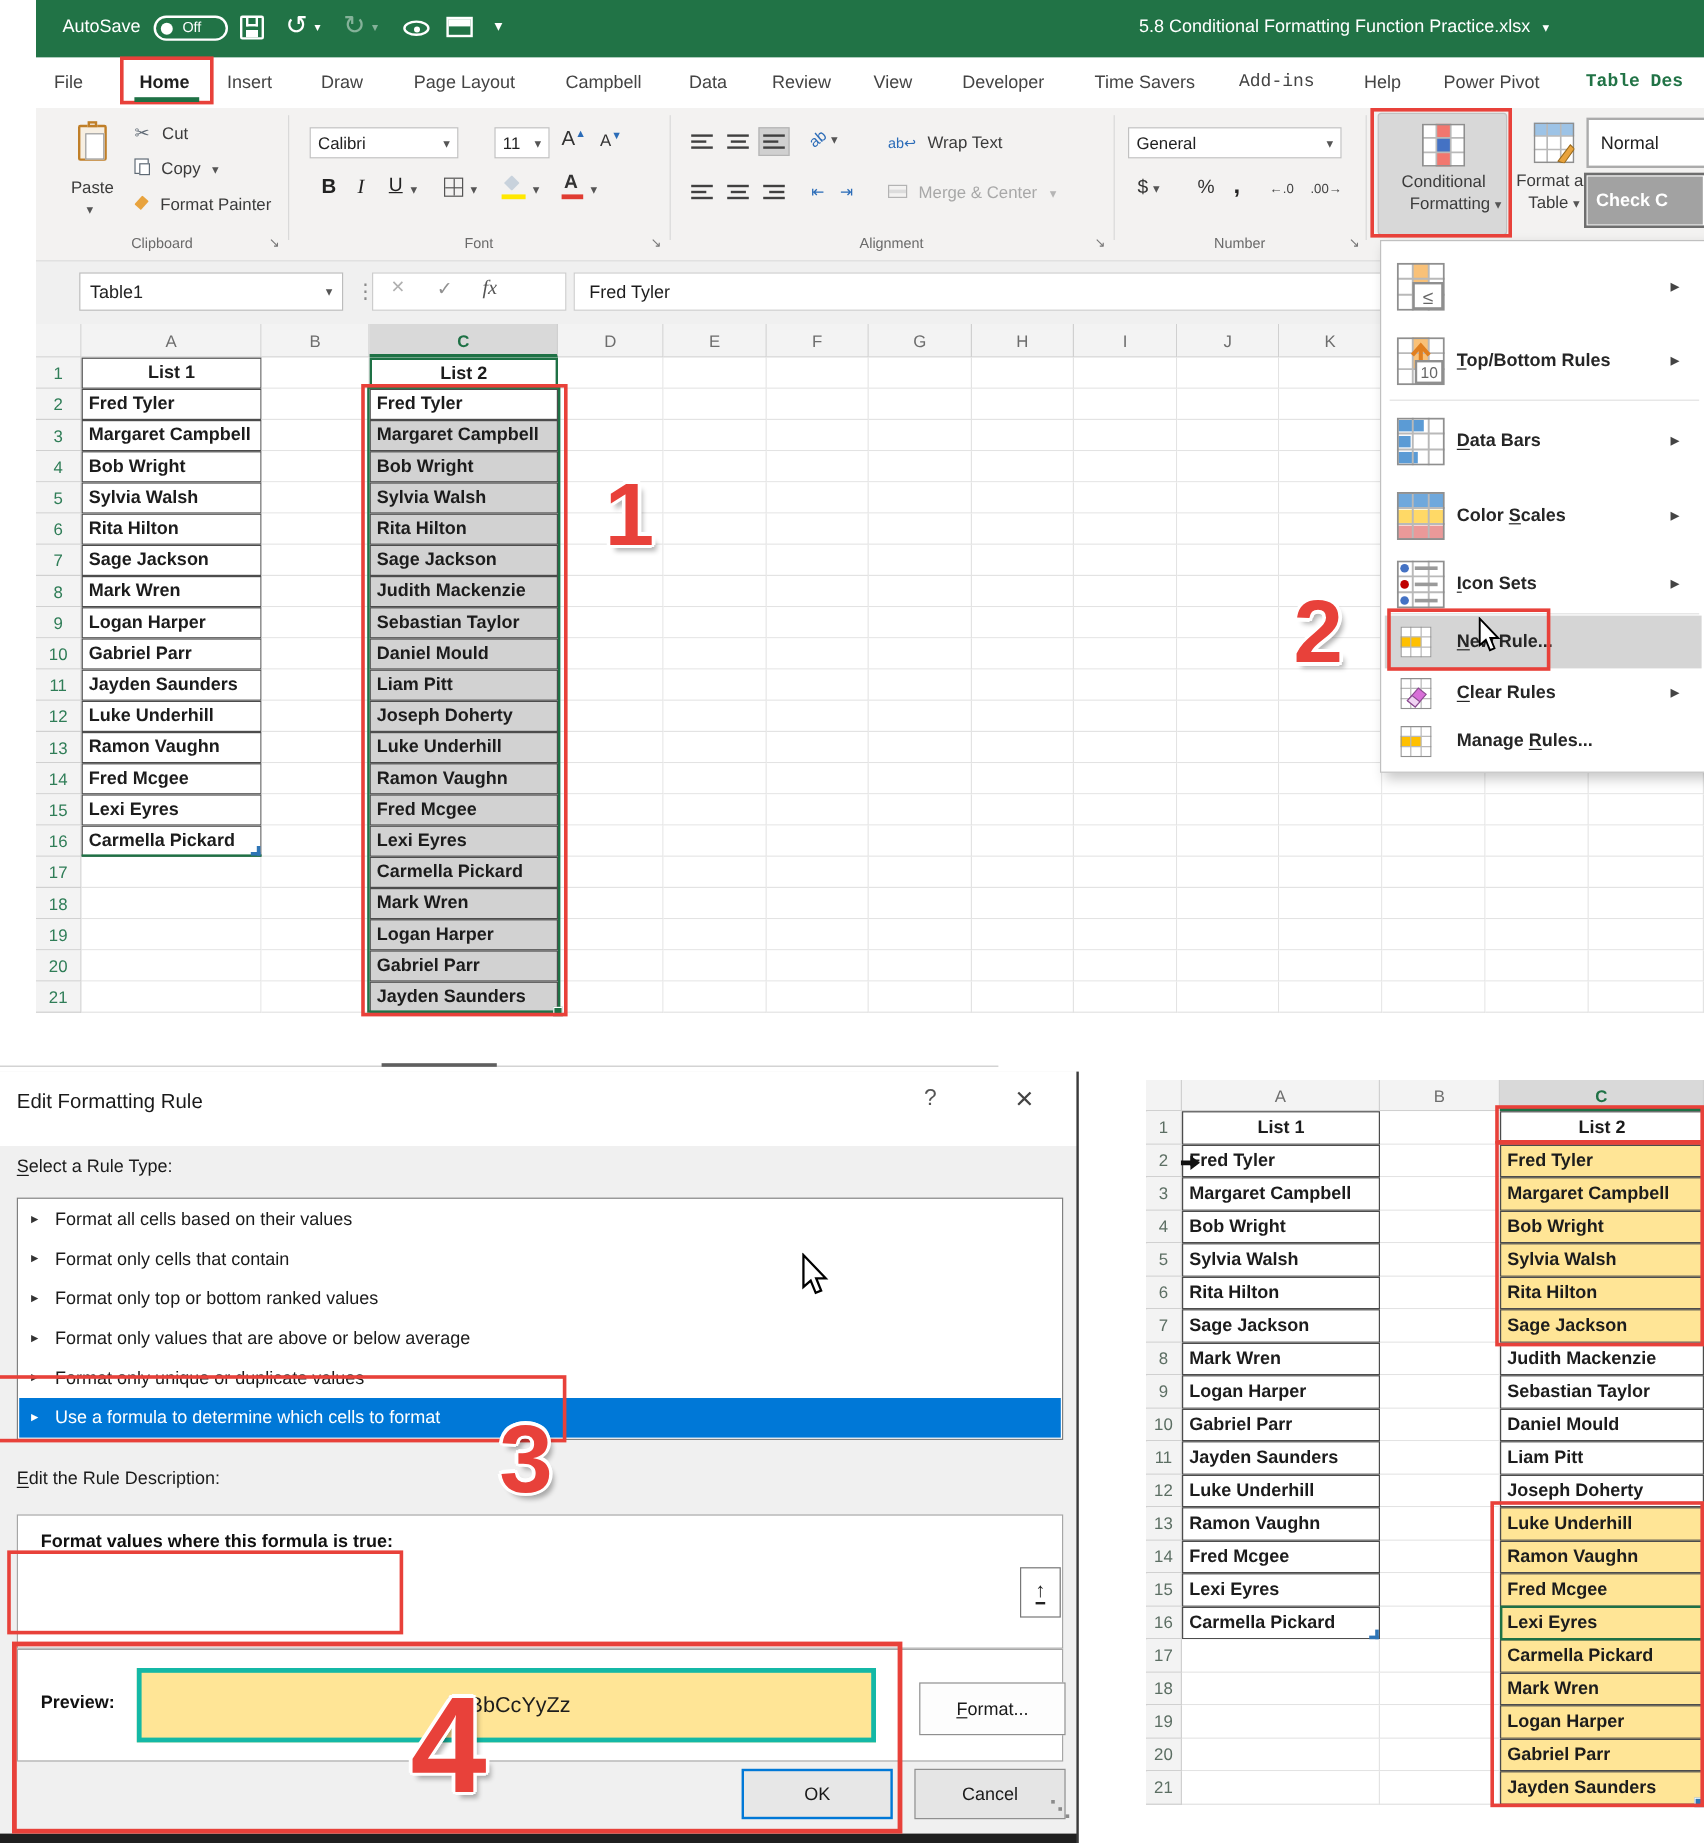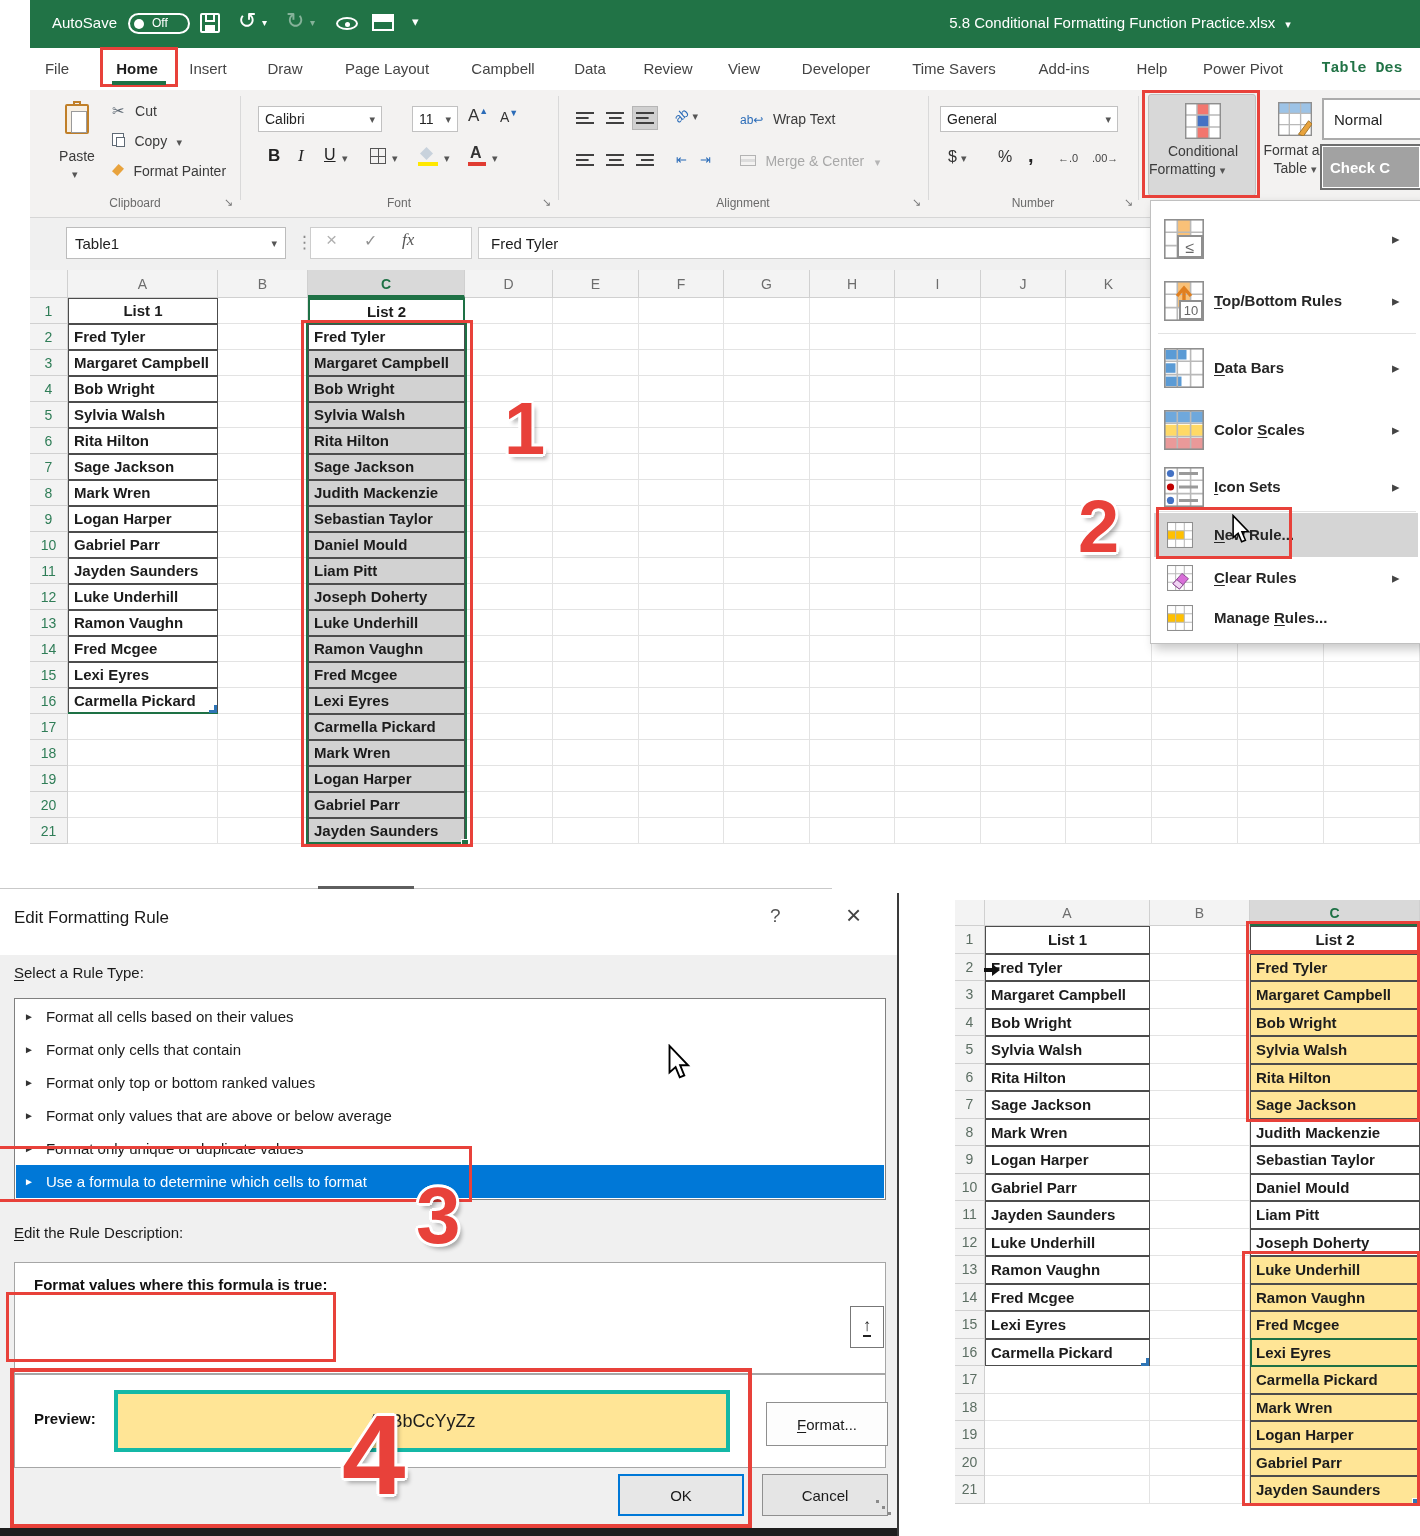--- a/index.html
+++ b/index.html
@@ -89,21 +89,21 @@
       <div class="tab tab-active" style="left: 137px;">Home</div>
       <div class="tab" style="left: 208px;">Insert</div>
       <div class="tab" style="left: 285px;">Draw</div>
       <div class="tab" style="left: 387px;">Page Layout</div>
       <div class="tab" style="left: 503px;">Campbell</div>
       <div class="tab" style="left: 590px;">Data</div>
       <div class="tab" style="left: 668px;">Review</div>
       <div class="tab" style="left: 744px;">View</div>
       <div class="tab" style="left: 836px;">Developer</div>
       <div class="tab" style="left: 954px;">Time Savers</div>
-      <div class="tab" style="left: 1064px;">Add-ins</div>
+      <div class="tab" style="left: 1064px; font-family: Liberation Mono, monospace;">Add-ins</div>
       <div class="tab" style="left: 1152px;">Help</div>
       <div class="tab" style="left: 1243px;">Power Pivot</div>
       <div class="tab tab-green" style="left: 1362px; font-family: Liberation Mono, monospace;">Table Des</div>
     </div>
   <div class="redbox" style="left:100px;top:47px;width:78px;height:40px"></div>
   <div class="abs" style="left:112px;top:81px;width:54px;height:4px;background:#1e7145;z-index:31"></div>
 
   <div class="abs" style="left:30px;top:90px;width:1390px;height:128px;background:#f3f2f1;border-bottom:1px solid #d6d6d6"></div>
   <div class="vsep" style="left:240px;top:96px;height:104px"></div>
   <div class="vsep" style="left:558px;top:96px;height:104px"></div>
@@ -202,21 +202,21 @@
       <svg viewBox="0 0 40 40" width="36" height="36">
           <rect width="40" height="40" fill="#fff"></rect>
           <rect x="13.3" y="0" width="13.3" height="13.3" fill="#f2766e"></rect>
           <rect x="13.3" y="13.3" width="13.3" height="13.3" fill="#4472c4"></rect>
           <rect x="13.3" y="26.6" width="13.3" height="13.3" fill="#f2766e"></rect>
           <path d="M13.3 0V40M26.6 0V40M0 13.3H40M0 26.6H40" stroke="#b9b9b9" stroke-width="1.6" fill="none"></path>
           <rect x="0.8" y="0.8" width="38.4" height="38.4" fill="none" stroke="#8f8f8f" stroke-width="1.6"></rect>
         </svg>
     </div>
     <div class="abs rlbl" style="left:0;top:48px;width:108px;text-align:center">Conditional</div>
-    <div class="abs rlbl" style="left:0;top:66px;width:128px;text-align:left"><span>Formatting</span> <span class="dd">▾</span></div>
+    <div class="abs rlbl" style="left:0;top:66px;width:128px;text-align:center"><span>Formatting</span> <span class="dd">▾</span></div>
   </div>
   <div class="redbox" style="left:1142px;top:90px;width:118px;height:108px"></div>
   <div class="abs" style="left:1262px;top:96px;width:66px;height:100px;text-align:center">
     <div class="abs" style="left:16px;top:6px;width:34px;height:34px">
       <svg viewBox="0 0 40 40" width="34" height="34">
           <rect width="40" height="40" fill="#fff"></rect>
           <rect x="0" y="0" width="40" height="13.3" fill="#9dc3e6"></rect>
           <path d="M13.3 0V40M26.6 0V40M0 13.3H40M0 26.6H40" stroke="#b9b9b9" stroke-width="1.6" fill="none"></path>
           <rect x="0.8" y="0.8" width="38.4" height="38.4" fill="none" stroke="#8f8f8f" stroke-width="1.6"></rect>
           <polygon points="24,38 36,22 40,26 30,40" fill="#e8a33d" stroke="#9a6a1c"></polygon>

